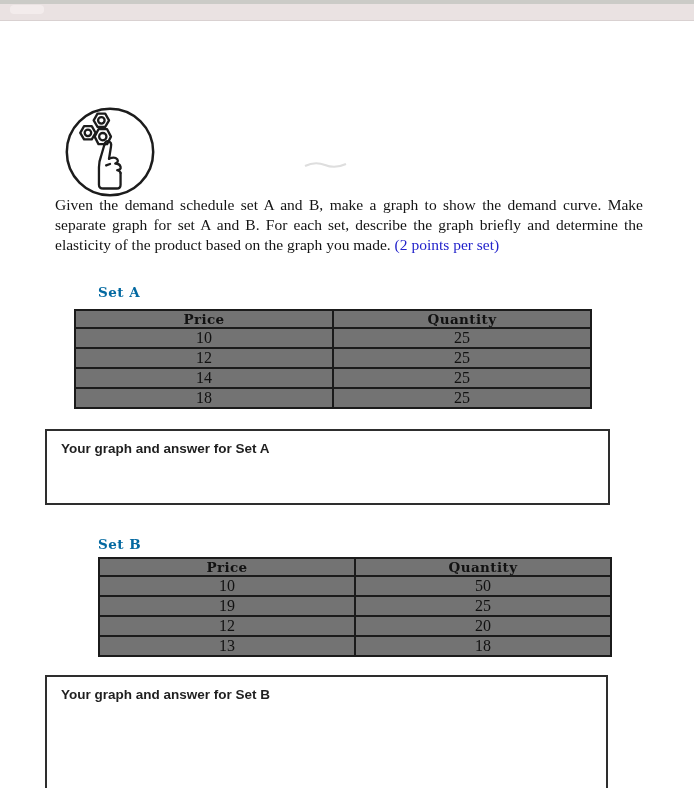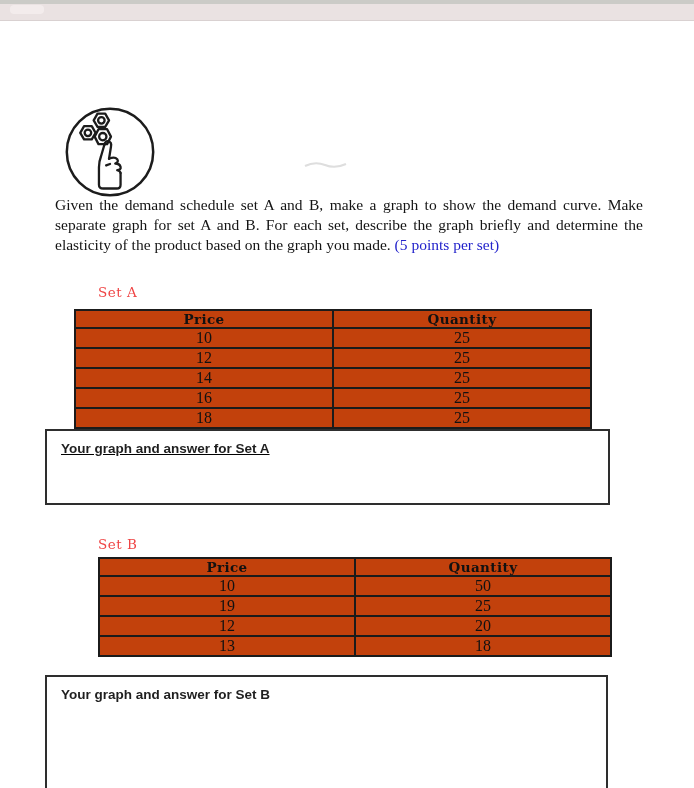--- a/index.html
+++ b/index.html
@@ -26,42 +26,42 @@
   .para {
     position:absolute; left:55px; top:195px; width:588px;
     font-size:15.5px; line-height:1.3; text-align:justify;
     color:#141414;
   }
   .para .blue { color:#2323cb; }
 
   
   .set-label {
     position:absolute; font-family:"DejaVu Serif", serif;
-    font-weight:normal; font-size:13.5px; letter-spacing:0.5px; color:#ef4444;
+    font-weight:bold; font-size:13.5px; letter-spacing:0.5px; color:#0369a1;
   }
   #set-a-label { left:98px; top:284px; }
   #set-b-label { left:98px; top:536px; }
 
   
-  table { border-collapse:collapse; position:absolute; table-layout:fixed; background:#c2410c; }
+  table { border-collapse:collapse; position:absolute; table-layout:fixed; background:#737373; }
   #table-a { left:74px; top:309px; width:518px; }
   #table-b { left:98px; top:557px; width:514px; }
   th, td {
     border:2px solid #1b1b1b; text-align:center; padding:0;
     color:#111; overflow:hidden;
   }
   th {
     font-family:"DejaVu Serif", serif; font-weight:bold;
     font-size:13.5px; height:18px; letter-spacing:0.4px;
   }
   td { font-family:"Liberation Serif", serif; font-size:16px; height:16px; }
 
   
   .answer-box { position:absolute; border:2px solid #2e2e2e; background:#fff; }
-  #box-a { left:45px; top:429px; width:565px; height:76px;text-decoration:underline; }
+  #box-a { left:45px; top:429px; width:565px; height:76px; }
   #box-b { left:45px; top:675px; width:563px; height:133px; }
   .answer-box .label {
     font-family:"Liberation Sans", sans-serif; font-weight:bold;
     font-size:13.5px; color:#1f1f1f; padding:10px 0 0 14px;
   }
 </style>
 </head>
 <body>
 
 <div class="top-line"></div>
@@ -87,21 +87,21 @@
     <path d="M50,62.5 L46,64"></path>
   </svg>
 </div>
 
 <span class="smudge">
   <svg width="45" height="12">
       <path d="M2,8 Q12,3 22,7 T43,6" fill="none" stroke="#dedede" stroke-width="2"></path>
     </svg>
 </span>
 
-<div class="para"><span>Given the demand schedule set A and B, make a graph to show the demand curve. Make separate graph for set A and B. For each set, describe the graph briefly and determine the elasticity of the product based on the graph you made. </span><span class="blue">(5 points per set)</span></div>
+<div class="para"><span>Given the demand schedule set A and B, make a graph to show the demand curve. Make separate graph for set A and B. For each set, describe the graph briefly and determine the elasticity of the product based on the graph you made. </span><span class="blue">(2 points per set)</span></div>
 
 <div class="set-label" id="set-a-label">Set A</div>
 
 <table id="table-a">
   <thead>
     <tr>
       <th>Price</th>
       <th>Quantity</th>
     </tr>
   </thead>
@@ -109,24 +109,20 @@
       <tr>
         <td>10</td>
         <td>25</td>
       </tr>
       <tr>
         <td>12</td>
         <td>25</td>
       </tr>
       <tr>
         <td>14</td>
-        <td>25</td>
-      </tr>
-      <tr>
-        <td>16</td>
         <td>25</td>
       </tr>
       <tr>
         <td>18</td>
         <td>25</td>
       </tr>
     </tbody>
 </table>
 
 <div class="answer-box" id="box-a">

